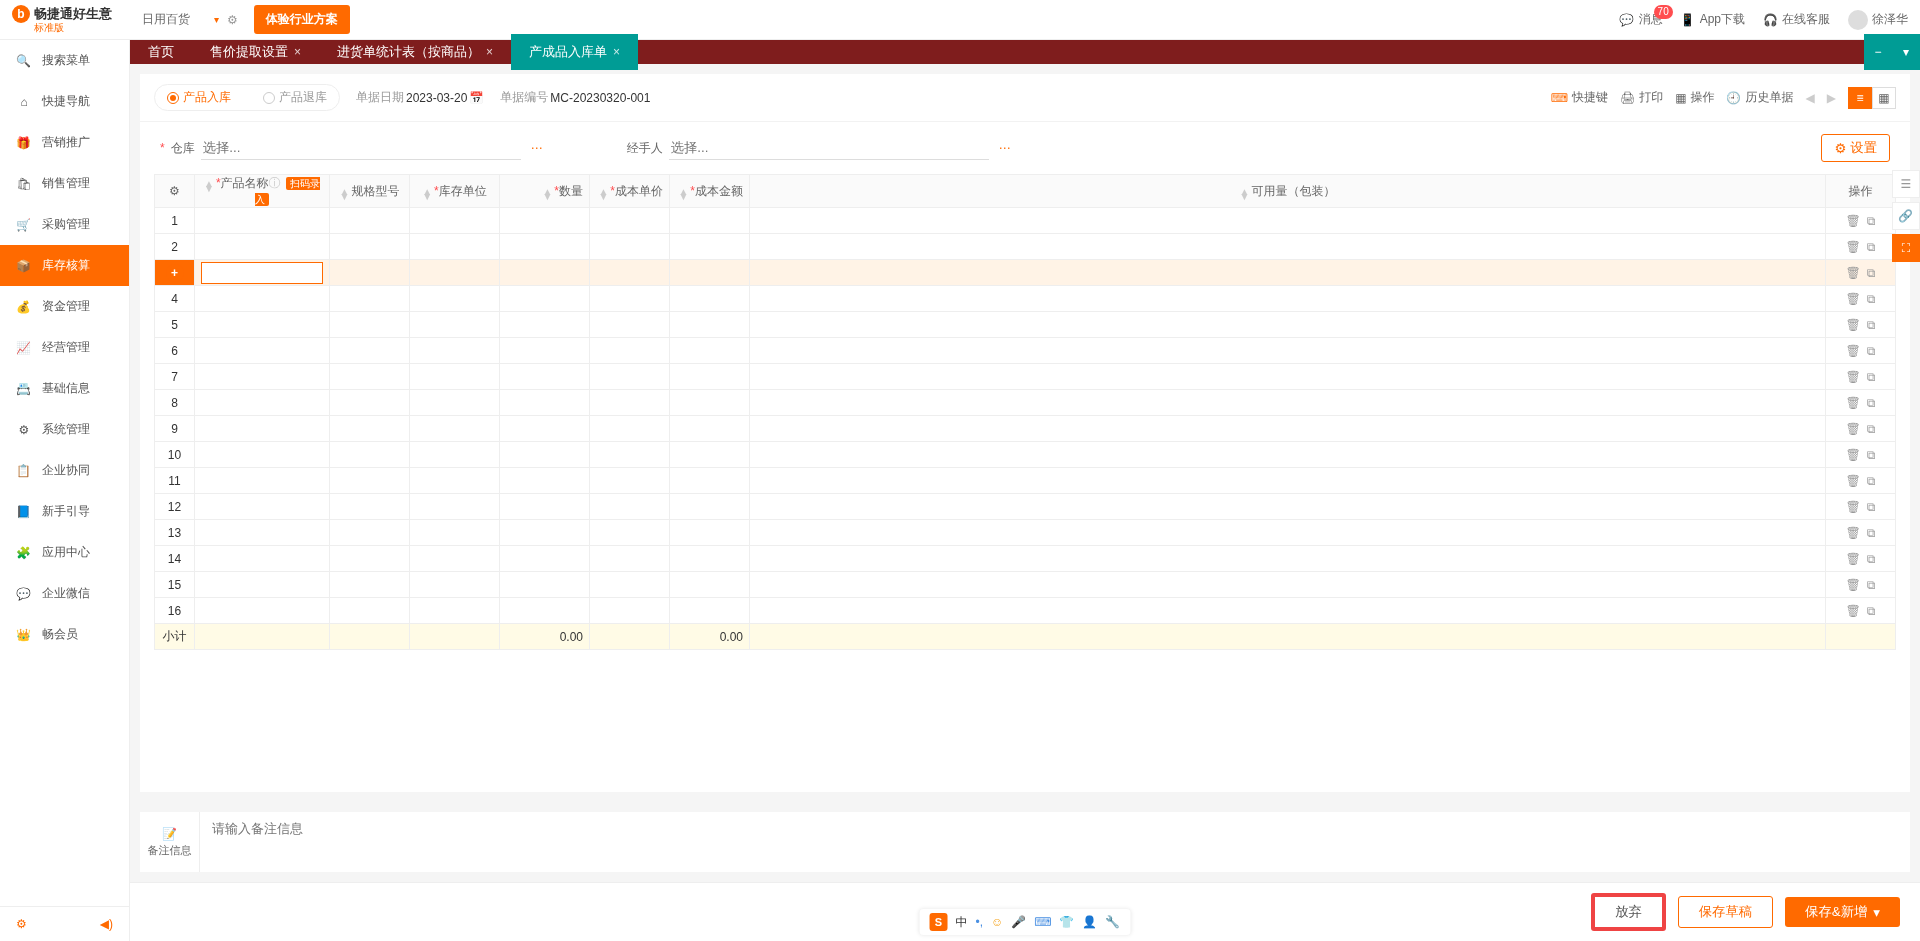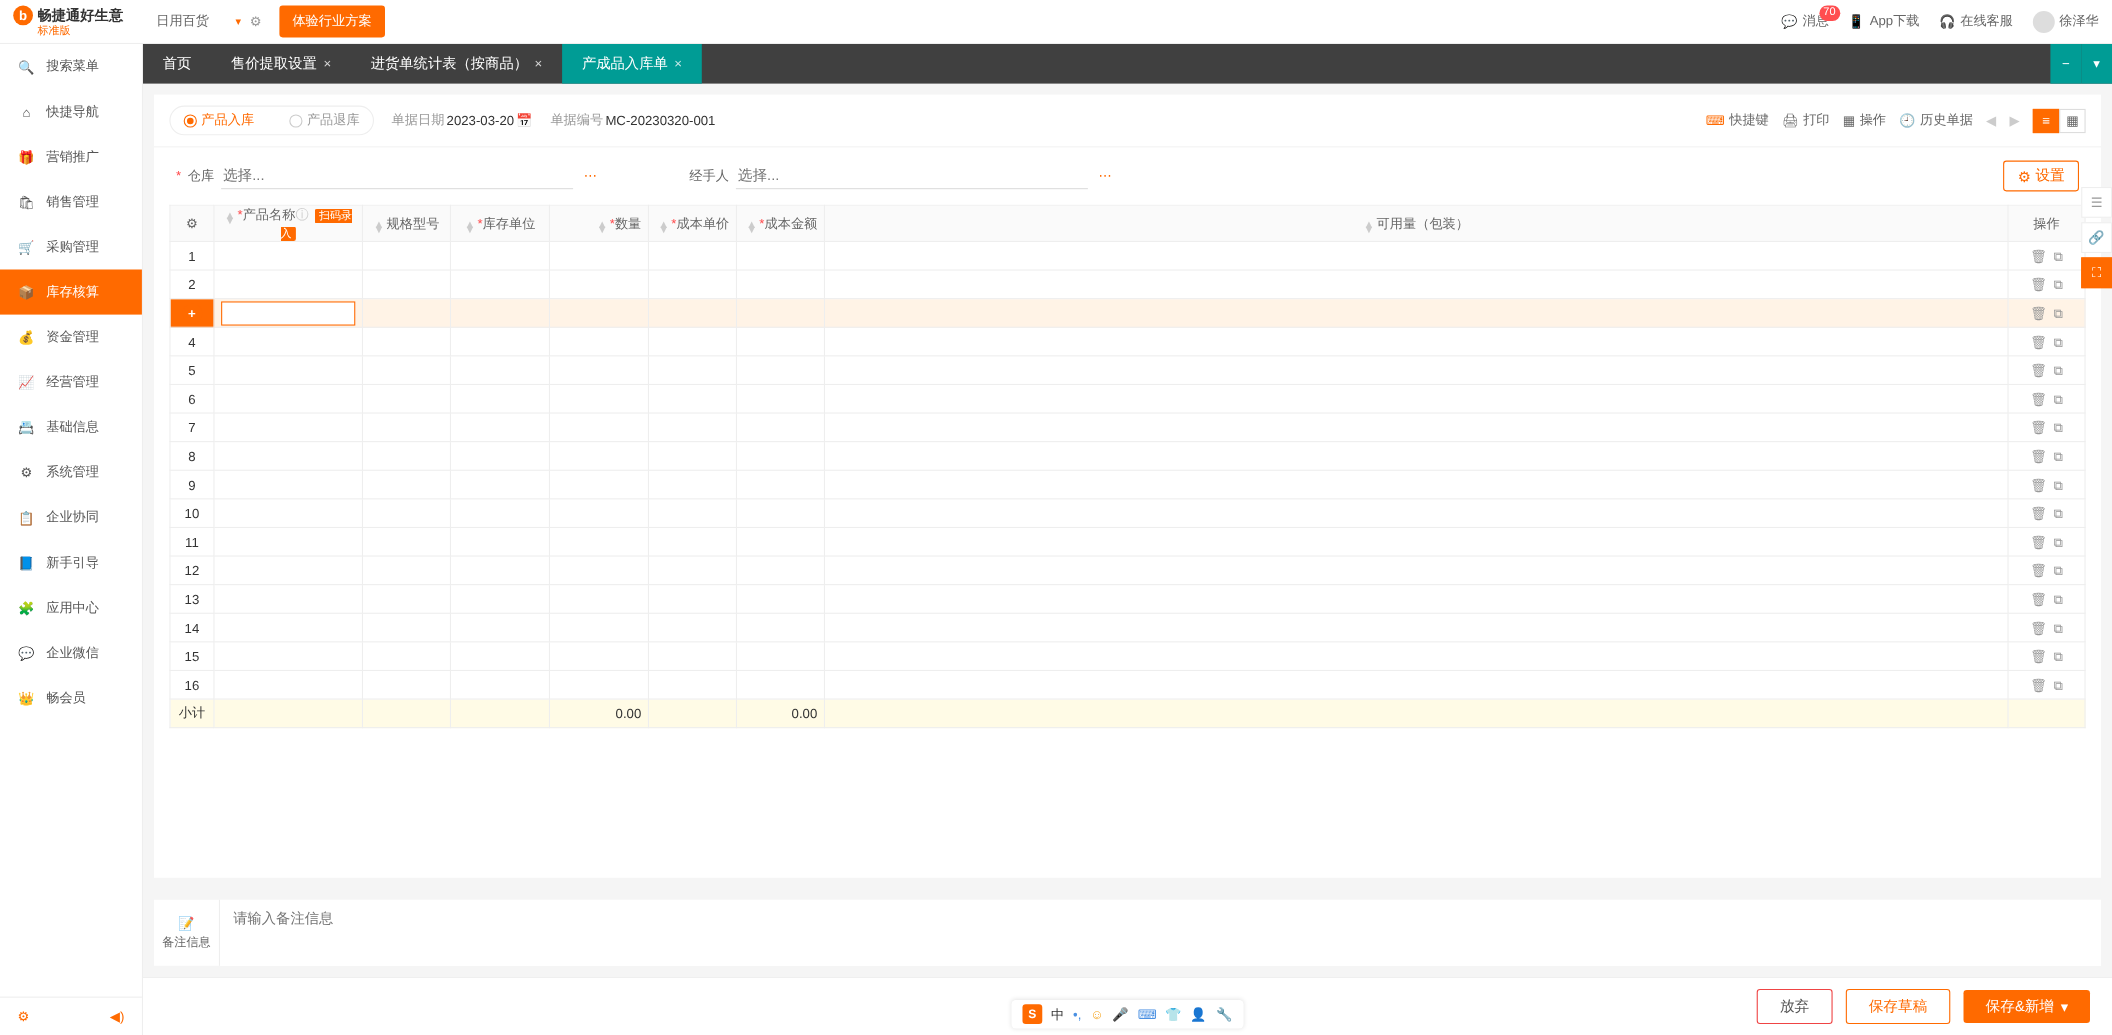--- a/index.html
+++ b/index.html
@@ -9,37 +9,37 @@
 
 .topbar { display: flex; align-items: center; height: 40px; padding: 0 12px; border-bottom: 1px solid #eee; }
 .logo-box { display: flex; flex-direction: column; align-items: flex-start; width: 118px; }
 .logo-row { display: flex; align-items: center; gap: 4px; }
 .logo-icon { width: 18px; height: 18px; background: #ff6a00; border-radius: 50%; display: flex; align-items: center; justify-content: center; color: #fff; font-weight: bold; font-size: 12px; }
 .logo-text { font-size: 13px; font-weight: bold; color: #333; }
 .logo-sub { font-size: 10px; color: #ff6a00; margin-left: 22px; margin-top: -2px; }
 .shop-select { display: flex; align-items: center; gap: 24px; margin-left: 12px; color: #666; cursor: pointer; }
 .chevron-down { color: #ff6a00; font-size: 10px; }
 .gear-small { color: #999; margin-left: 8px; cursor: pointer; }
-.btn-orange { background: #ff6a00; color: #fff; border: none; padding: 6px 12px; border-radius: 3px; margin-left: 16px; cursor: pointer; font-size: 12px; }
+.btn-orange { background: #ff6a00; color: #fff; border: none; padding: 6px 12px; border-radius: 3px; margin-left: 16px; cursor: pointer; font-size: 12px; font-weight: bold; }
 .top-right { margin-left: auto; display: flex; align-items: center; gap: 18px; color: #666; }
 .top-right-item { display: flex; align-items: center; gap: 4px; cursor: pointer; position: relative; }
 .badge { position: absolute; top: -6px; right: -10px; background: #ff4d4f; color: #fff; border-radius: 8px; padding: 0 4px; font-size: 10px; line-height: 14px; }
 .avatar { width: 20px; height: 20px; background: #ddd; border-radius: 50%; }
 
 
 .main-wrap { display: flex; flex: 1; min-height: 0; }
 .sidebar { width: 130px; background: #fff; border-right: 1px solid #eee; display: flex; flex-direction: column; }
 .side-item { display: flex; align-items: center; gap: 10px; padding: 12px 16px; color: #555; cursor: pointer; }
 .side-item.active { background: #ff6a00; color: #fff; }
 .side-icon { width: 16px; height: 16px; display: flex; align-items: center; justify-content: center; }
 .side-bottom { margin-top: auto; display: flex; align-items: center; justify-content: space-between; padding: 10px 16px; border-top: 1px solid #eee; }
 
 
 .content { flex: 1; display: flex; flex-direction: column; background: #f5f5f5; min-width: 0; position: relative; }
-.tabs-bar { display: flex; align-items: center; background: #404040; height: 36px; color: #fff; }
+.tabs-bar { display: flex; align-items: center; background: #7f1d1d; height: 24px; color: #fff; }
 .tab { padding: 0 18px; height: 36px; display: flex; align-items: center; gap: 6px; cursor: pointer; font-size: 13px; }
 .tab.active { background: #009c95; }
 .tab-close { font-size: 12px; opacity: 0.8; }
 .tabs-right { margin-left: auto; display: flex; }
 .tabs-ctrl { width: 28px; height: 36px; display: flex; align-items: center; justify-content: center; cursor: pointer; background: #009c95; }
 
 
 .panel { margin: 10px; background: #fff; flex: 1; display: flex; flex-direction: column; min-height: 0; }
 .panel-head { display: flex; align-items: center; padding: 10px 14px; border-bottom: 1px solid #f2f2f2; gap: 16px; }
 .radio-group { display: flex; align-items: center; gap: 32px; border: 1px solid #eee; border-radius: 14px; padding: 4px 12px; }
@@ -92,21 +92,21 @@
 tr.subtotal td { background: #fffbe6; }
 tr.subtotal .lbl { text-align: center; }
 
 
 .remark-box { margin: 10px; background: #fff; display: flex; height: 60px; }
 .remark-head { width: 60px; display: flex; flex-direction: column; align-items: center; justify-content: center; border-right: 1px solid #eee; color: #00b5ad; gap: 2px; }
 .remark-inp { flex: 1; border: none; padding: 8px 12px; color: #aaa; resize: none; font-family: inherit; font-size: 13px; }
 
 
 .footer-bar { display: flex; align-items: center; justify-content: flex-end; padding: 10px 20px; gap: 12px; background: #fff; border-top: 1px solid #eee; position: relative; }
-.btn-plain { border: 1px solid #ef4444; background: #fff; padding: 6px 20px; border-radius: 3px; cursor: pointer; color: #555; }
+.btn-plain { border: 4px solid #ef4444; background: #fff; padding: 6px 20px; border-radius: 3px; cursor: pointer; color: #555; }
 .btn-outline-o { border: 1px solid #ff6a00; background: #fff; color: #ff6a00; padding: 6px 20px; border-radius: 3px; cursor: pointer; }
 .btn-primary { background: #ff6a00; color: #fff; border: none; padding: 6px 20px; border-radius: 3px; cursor: pointer; display: flex; align-items: center; gap: 6px; }
 .ime-bar { position: absolute; left: 50%; transform: translateX(-50%); bottom: 6px; display: flex; align-items: center; gap: 8px; background: #fff; padding: 4px 10px; border-radius: 4px; box-shadow: 0 0 4px rgba(0,0,0,0.1); }
 .ime-ic { width: 18px; height: 18px; background: #ff6a00; color: #fff; display: flex; align-items: center; justify-content: center; border-radius: 3px; font-weight: bold; font-size: 11px; }
 
 
 .right-dock { position: absolute; right: 0; top: 130px; display: flex; flex-direction: column; gap: 4px; }
 .dock-btn { width: 28px; height: 28px; display: flex; align-items: center; justify-content: center; background: #fff; border: 1px solid #eee; color: #999; cursor: pointer; }
 .dock-btn.active { background: #ff6a00; color: #fff; border-color: #ff6a00; }
 </style>

